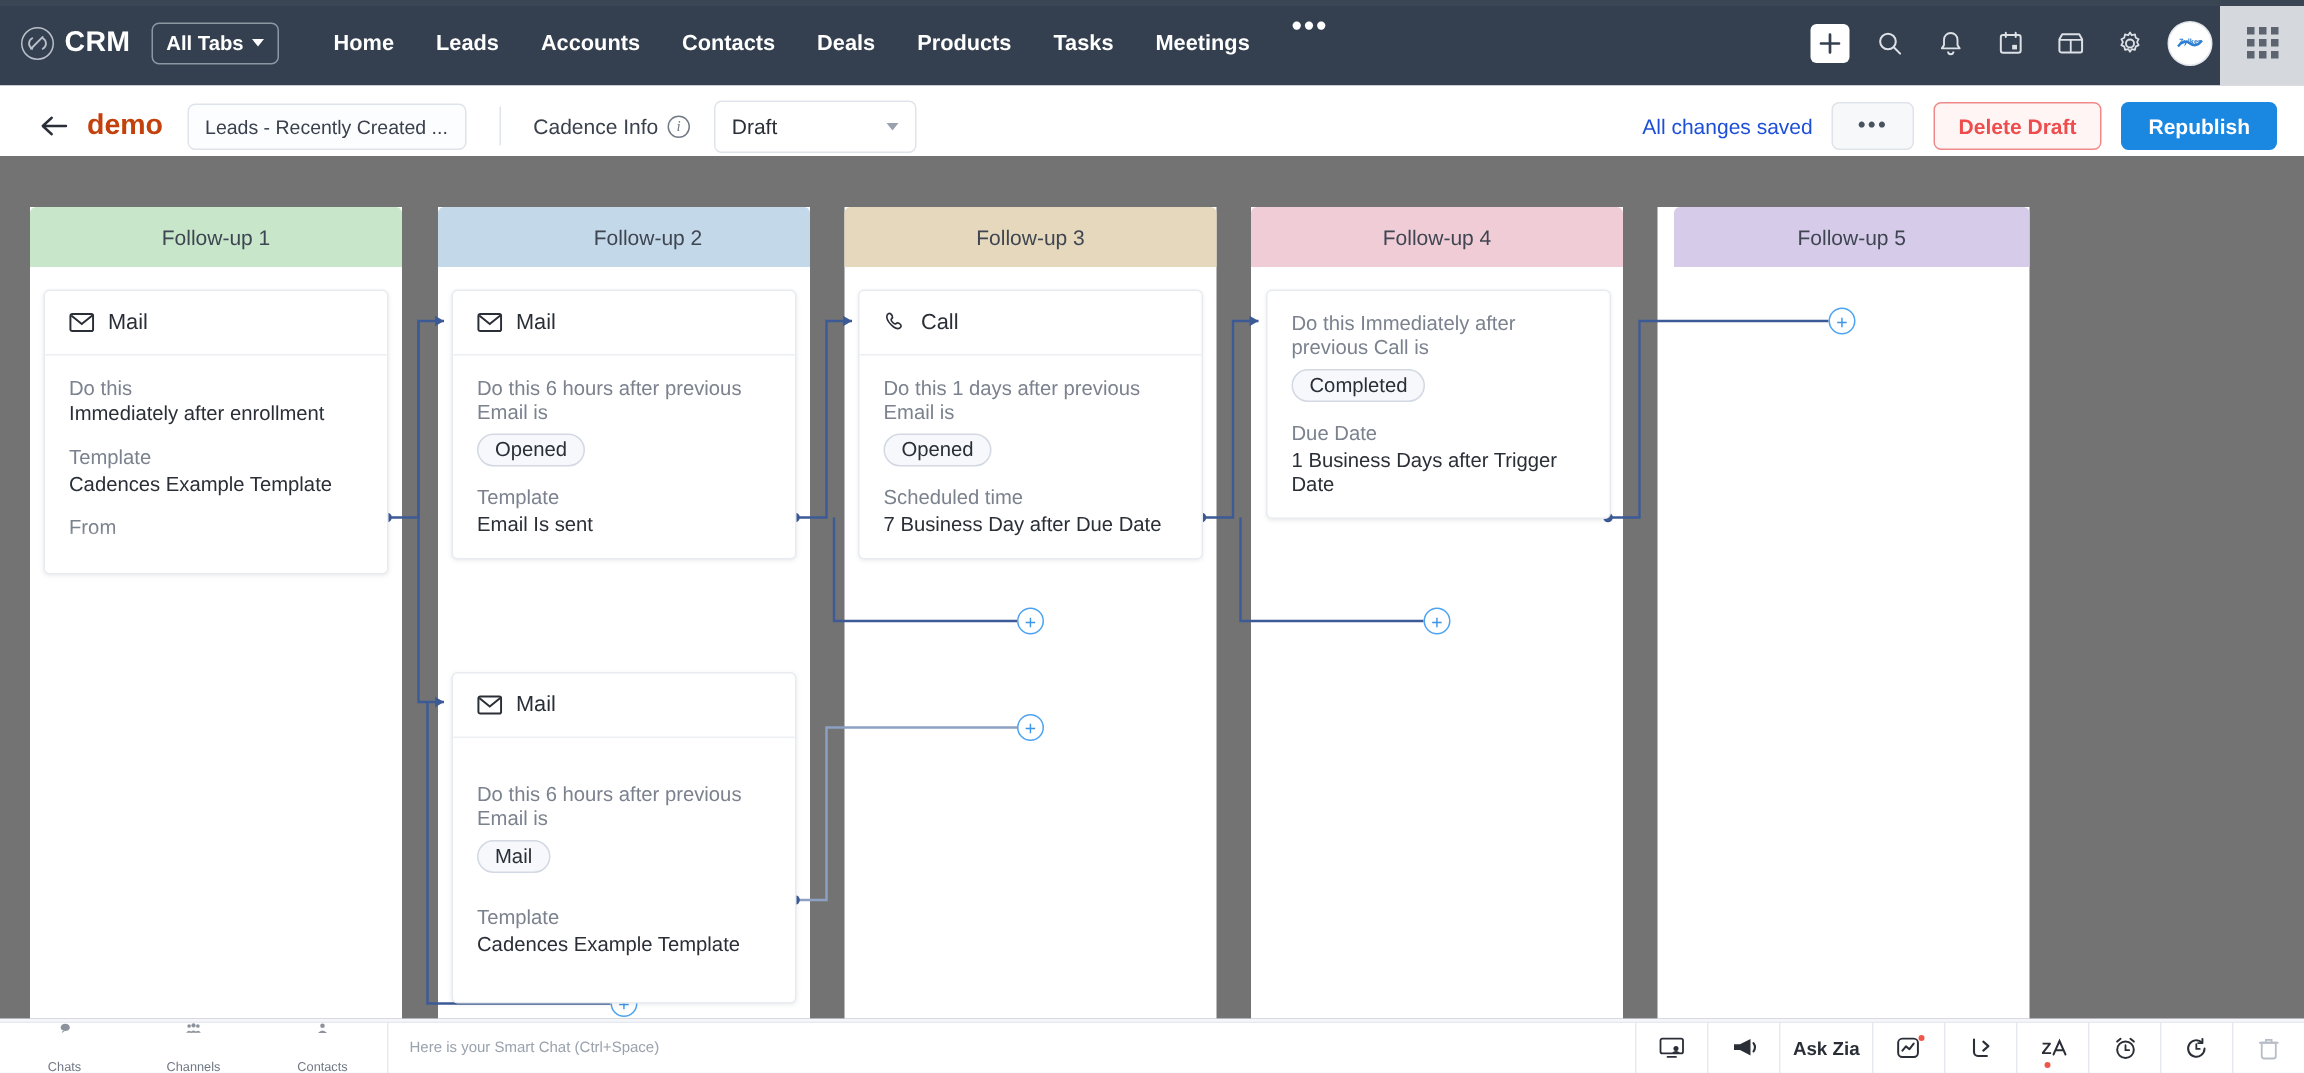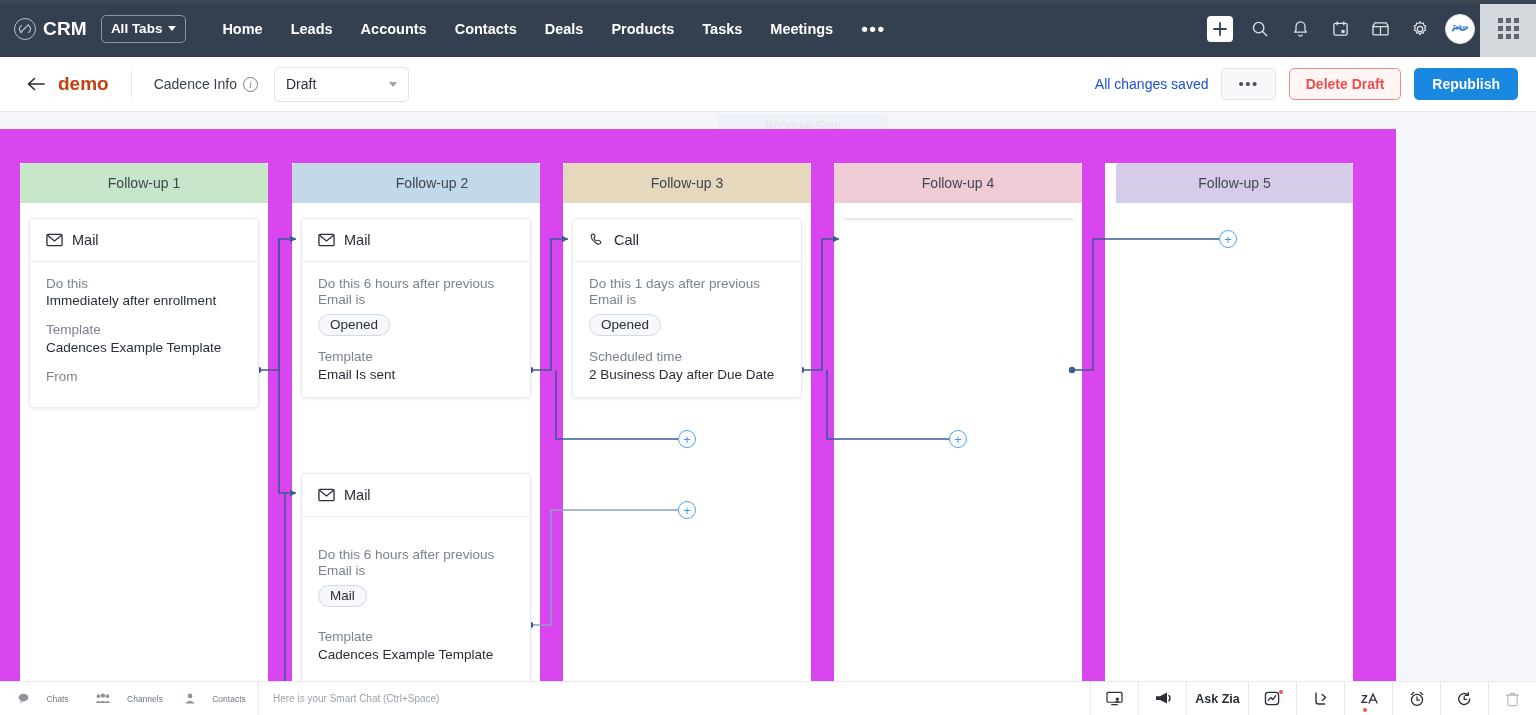--- a/index.html
+++ b/index.html
@@ -28,21 +28,21 @@
   .alltabs {
     margin-left: 14px; border: 1px solid #8d97a4; border-radius: 5px;
     color: #fff; font-size: 13.5px; font-weight: bold;
     padding: 5px 9px 6px 9px; display: flex; align-items: center; gap: 6px;
     cursor: pointer;
   }
   .caret-down {
     width: 0; height: 0; border-left: 4.5px solid transparent;
     border-right: 4.5px solid transparent; border-top: 5px solid #fff;
   }
-  .navlinks { display: flex; align-items: center; margin-left: 22px; gap: 0px; }
+  .navlinks { display: flex; margin-left: 22px; gap: 0px; }
   .navlink {
     color: #fff; font-size: 14.5px; font-weight: bold; padding: 8px 14px;
     cursor: pointer; white-space: nowrap;
   }
   .navdots { color: #fff; font-size: 19px; font-weight: bold; padding: 0 14px;
     letter-spacing: 1.5px; cursor: pointer; line-height: 10px; }
   .nav-right { margin-left: auto; display: flex; align-items: center; height: 57px; }
   .nav-icon {
     width: 40px; height: 57px; display: flex; align-items: center;
     justify-content: center; cursor: pointer;
@@ -108,22 +108,22 @@
     font-weight: bold; cursor: pointer; display: flex; align-items: center;
   }
   .btn-republish {
     background: #1a87e0; color: #fff; border: none; border-radius: 5px;
     padding: 0 18px; height: 32px; font-size: 14px; font-weight: bold;
     cursor: pointer; display: flex; align-items: center;
   }
 
   
   .canvas {
-    position: absolute; left: 0; top: 129px; width: 1396px; height: 575px;
-    background: #d946ef; overflow: hidden;
+    position: absolute; left: 0; top: 104px; width: 1536px; height: 575px;
+    background: #737373; overflow: hidden;
   }
   .snip-ghost {
     position: absolute; left: 718px; top: 114px; width: 170px; height: 22px;
     background: #eef1f8; color: #dfe3ee; font-size: 13px;
     display: flex; align-items: center; justify-content: center;
     border-radius: 2px;
   }
   .col {
     position: absolute; top: 34px; width: 248px; background: #fff; bottom: -20px;
   }
@@ -161,21 +161,21 @@
     display: flex; align-items: center; justify-content: center;
     font-size: 13px; line-height: 1; cursor: pointer; font-weight: 500;
   }
 
   
   .bottombar {
     position: absolute; left: 0; bottom: 0; width: 1536px; height: 34px;
     background: #fff; border-top: 1px solid #e6e9ef; display: flex; align-items: center;
   }
   .bb-item {
-    width: 86px; height: 34px; display: flex; flex-direction: row;
+    width: 86px; height: 34px; display: flex; flex-direction: column;
     align-items: center; justify-content: center; gap: 16px; cursor: pointer;
   }
   .bb-item span { font-size: 8.5px; color: #6f7784; margin-top: 1px; }
   .bb-sep { width: 1px; height: 34px; background: #e6e9ef; }
   .smartchat {
     flex: 1; padding-left: 14px; font-size: 10px; color: #9aa2ad; cursor: text;
   }
   .bb-right { display: flex; align-items: center; height: 34px; }
   .bb-ricon {
     width: 48px; height: 34px; display: flex; align-items: center;
@@ -281,20 +281,21 @@
   </div>
 </div>
 
 <div class="subheader">
   <div class="back-arrow">
     <svg width="20" height="16" viewBox="0 0 20 16">
       <path d="M18 8 H3 M8.5 2.5 L2.5 8 L8.5 13.5" stroke="#2a2f37" stroke-width="1.6" fill="none" stroke-linecap="round" stroke-linejoin="round"></path>
     </svg>
   </div>
   <div class="page-title">demo</div>
+  <div class="module-chip">Leads - Recently Created ...</div>
   <div class="vdivider"></div>
   <div class="cadence-info">
     <span>Cadence Info</span>
     <span class="info-circle">i</span>
   </div>
   <div class="status-select">
     <span>Draft</span>
     <i class="caret-down"></i>
   </div>
   <div class="header-right">
@@ -405,25 +406,32 @@
       <svg width="16" height="16" viewBox="0 0 16 16">
         <path d="M3.2 2.2 c1.2 -.7 2 .2 2.6 1.3 .5 1 .2 1.5 -.4 2 -.6 .5 -.4 1.2 .6 2.3 1 1.1 1.8 1.4 2.4 .9 .6 -.5 1.1 -.7 2 -.1 1 .7 1.8 1.5 1 2.6 -.8 1.1 -2.6 1.3 -4.6 -.2 C4.3 9 2.4 6.3 2.2 4.5 2.1 3.3 2.5 2.6 3.2 2.2z" stroke="#2a2f37" stroke-width="1.1" fill="none" stroke-linejoin="round"></path>
       </svg>
       <span>Call</span>
     </div>
     <div class="card-body">
       <div class="fld-label">Do this 1 days after previous Email is</div>
       <div class="chip">Opened</div>
       <div class="fld-gap"></div>
       <div class="fld-label">Scheduled time</div>
-      <div class="fld-value">2 Business Day after Due Date</div>
+      <div class="fld-value">7 Business Day after Due Date</div>
     </div>
   </div>
 
   <div class="card" style="left:844px; top:89px;">
+    <div class="card-body">
+      <div class="fld-label">Do this Immediately after previous Call is</div>
+      <div class="chip">Completed</div>
+      <div class="fld-gap"></div>
+      <div class="fld-label">Due Date</div>
+      <div class="fld-value">1 Business Days after Trigger Date</div>
+    </div>
   </div>
 
   <div class="card" style="left:301px; top:344px;">
     <div class="card-head">
       <svg width="17" height="14" viewBox="0 0 18 14">
         <rect x="1" y="1" width="16" height="12" rx="1.3" stroke="#2a2f37" stroke-width="1.4" fill="none"></rect>
         <path d="M1.6 2 L9 8 L16.4 2" stroke="#2a2f37" stroke-width="1.4" fill="none"></path>
       </svg>
       <span>Mail</span>
     </div>

